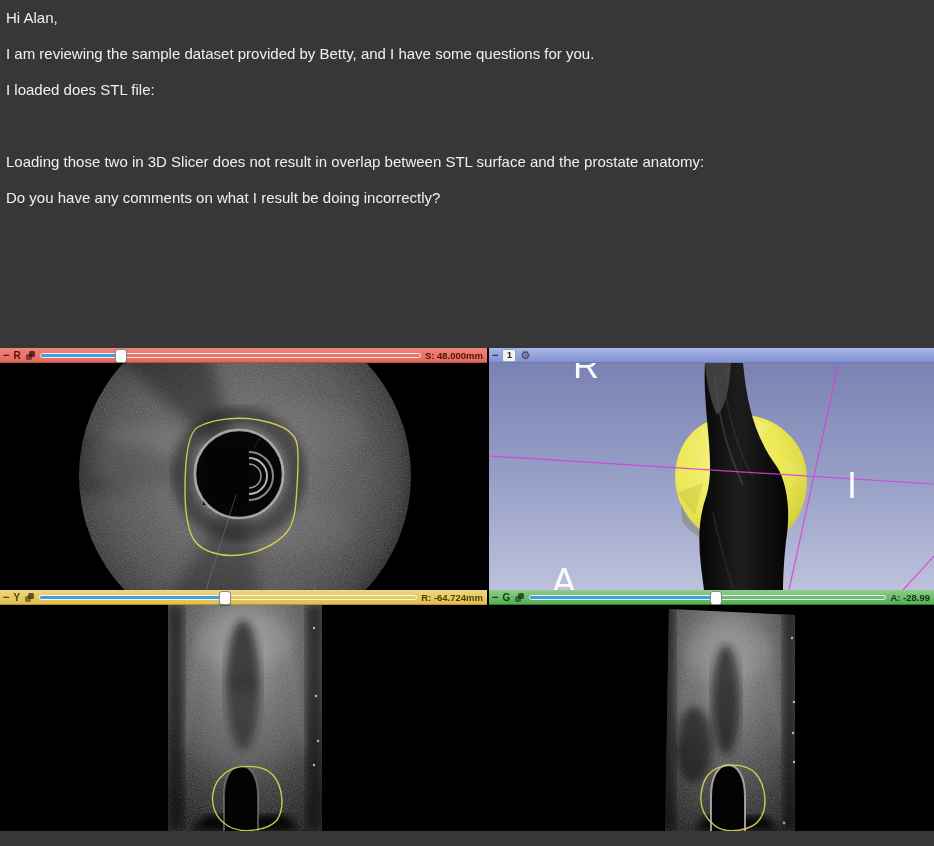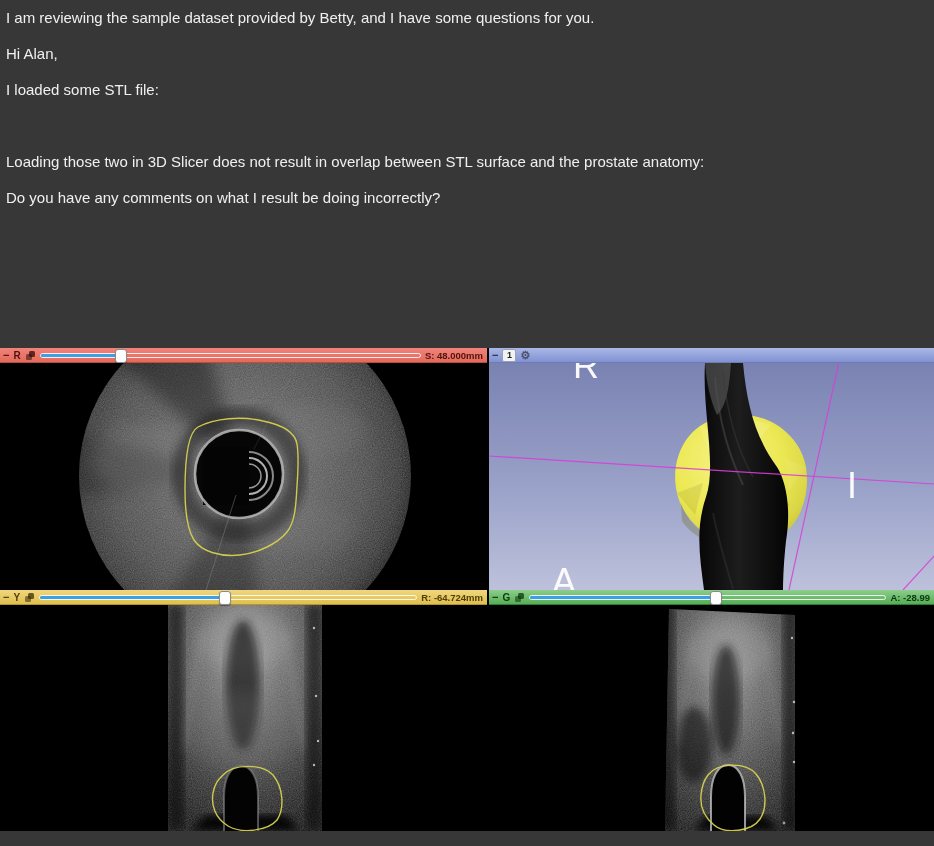--- a/index.html
+++ b/index.html
@@ -50,23 +50,23 @@
     position:absolute;top:1px;width:10px;height:12px;background:#fdfdfd;
     border:1px solid #8a8a8a;border-radius:3px;box-shadow:0 1px 1px rgba(0,0,0,.35);
   }
   .val{white-space:nowrap;font-size:9.5px;text-align:center;}
   .letter3d{fill:#ffffff;opacity:.95;font-family:"Liberation Sans",sans-serif;font-size:36px;}
 </style>
 </head>
 <body>
 
 <div class="message">
+  <p><span>Hi Alan,</span></p>
   <p><span>I am reviewing the sample dataset provided by Betty, and I have some questions for you.</span></p>
-  <p><span>Hi Alan,</span></p>
-  <p><span>I loaded some STL file:</span></p>
+  <p><span>I loaded does STL file:</span></p>
   <p><br></p>
   <p><span>Loading those two in 3D Slicer does not result in overlap between STL surface and the prostate anatomy:</span></p>
   <p><span>Do you have any comments on what I result be doing incorrectly?</span></p>
 </div>
 
 <div class="slicer">
 
   <div class="quad">
     <div class="viewbar bar-red">
       <span class="pin">−</span>

